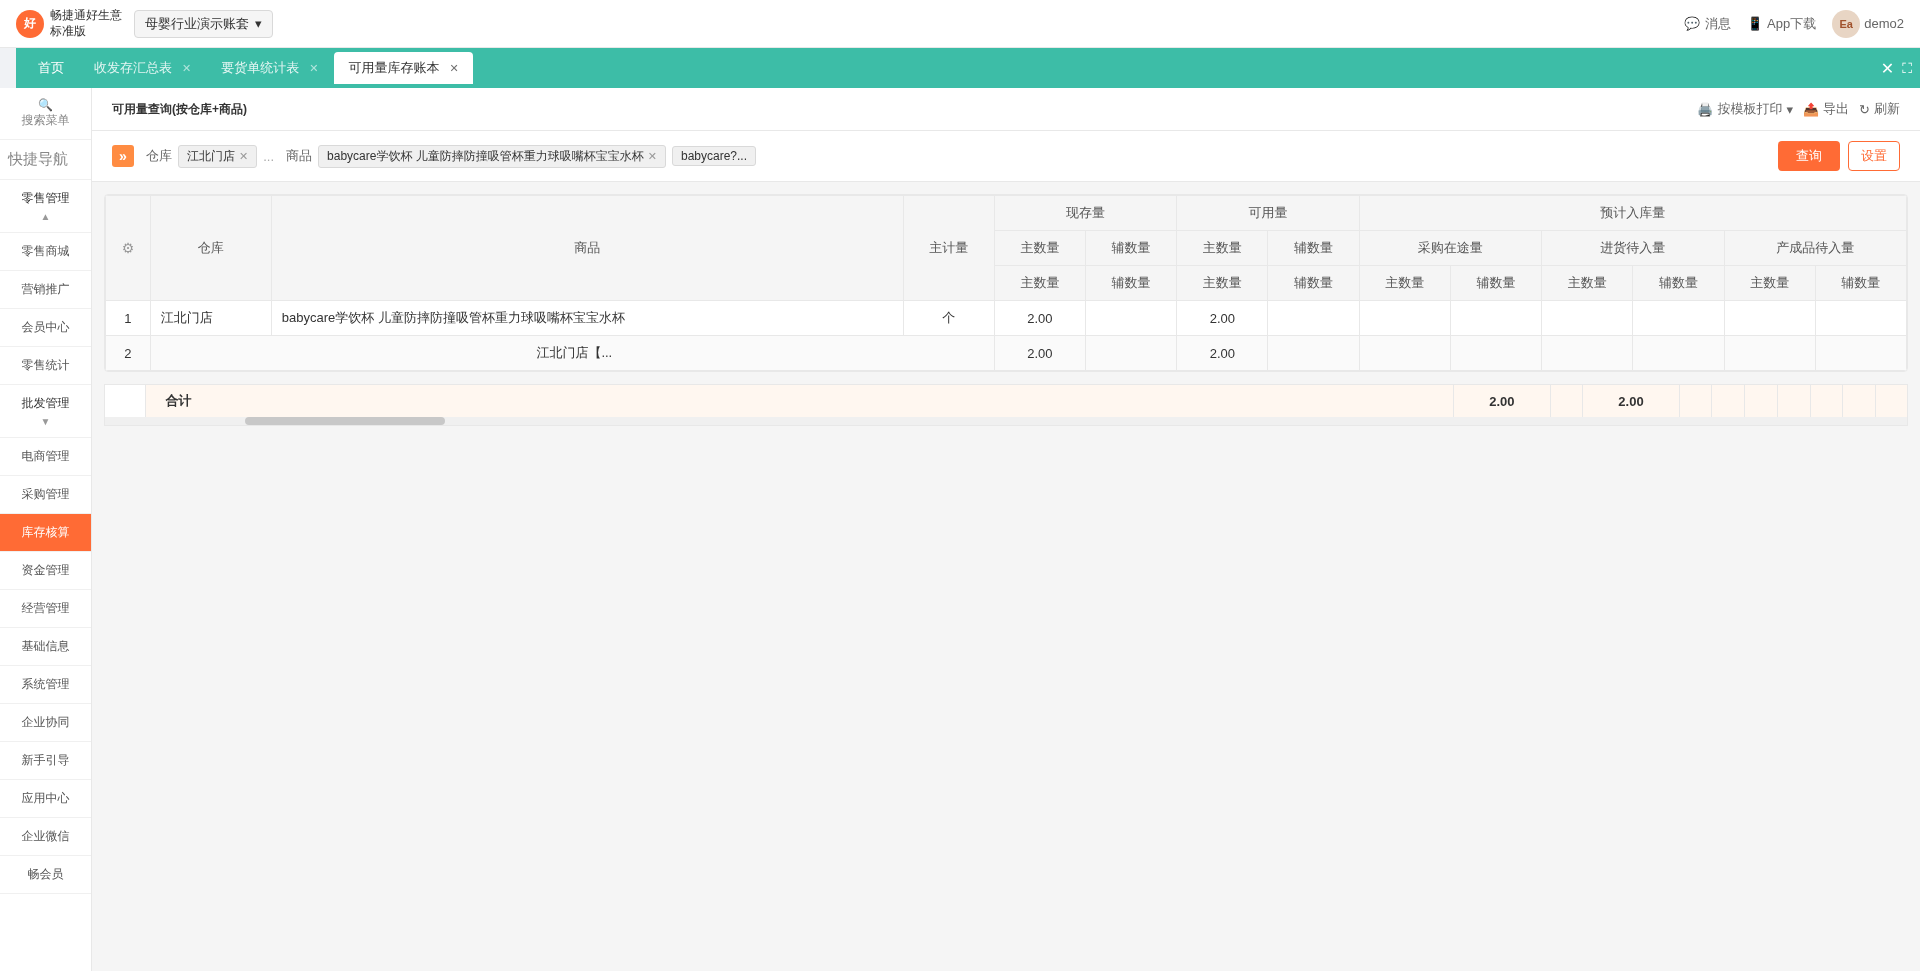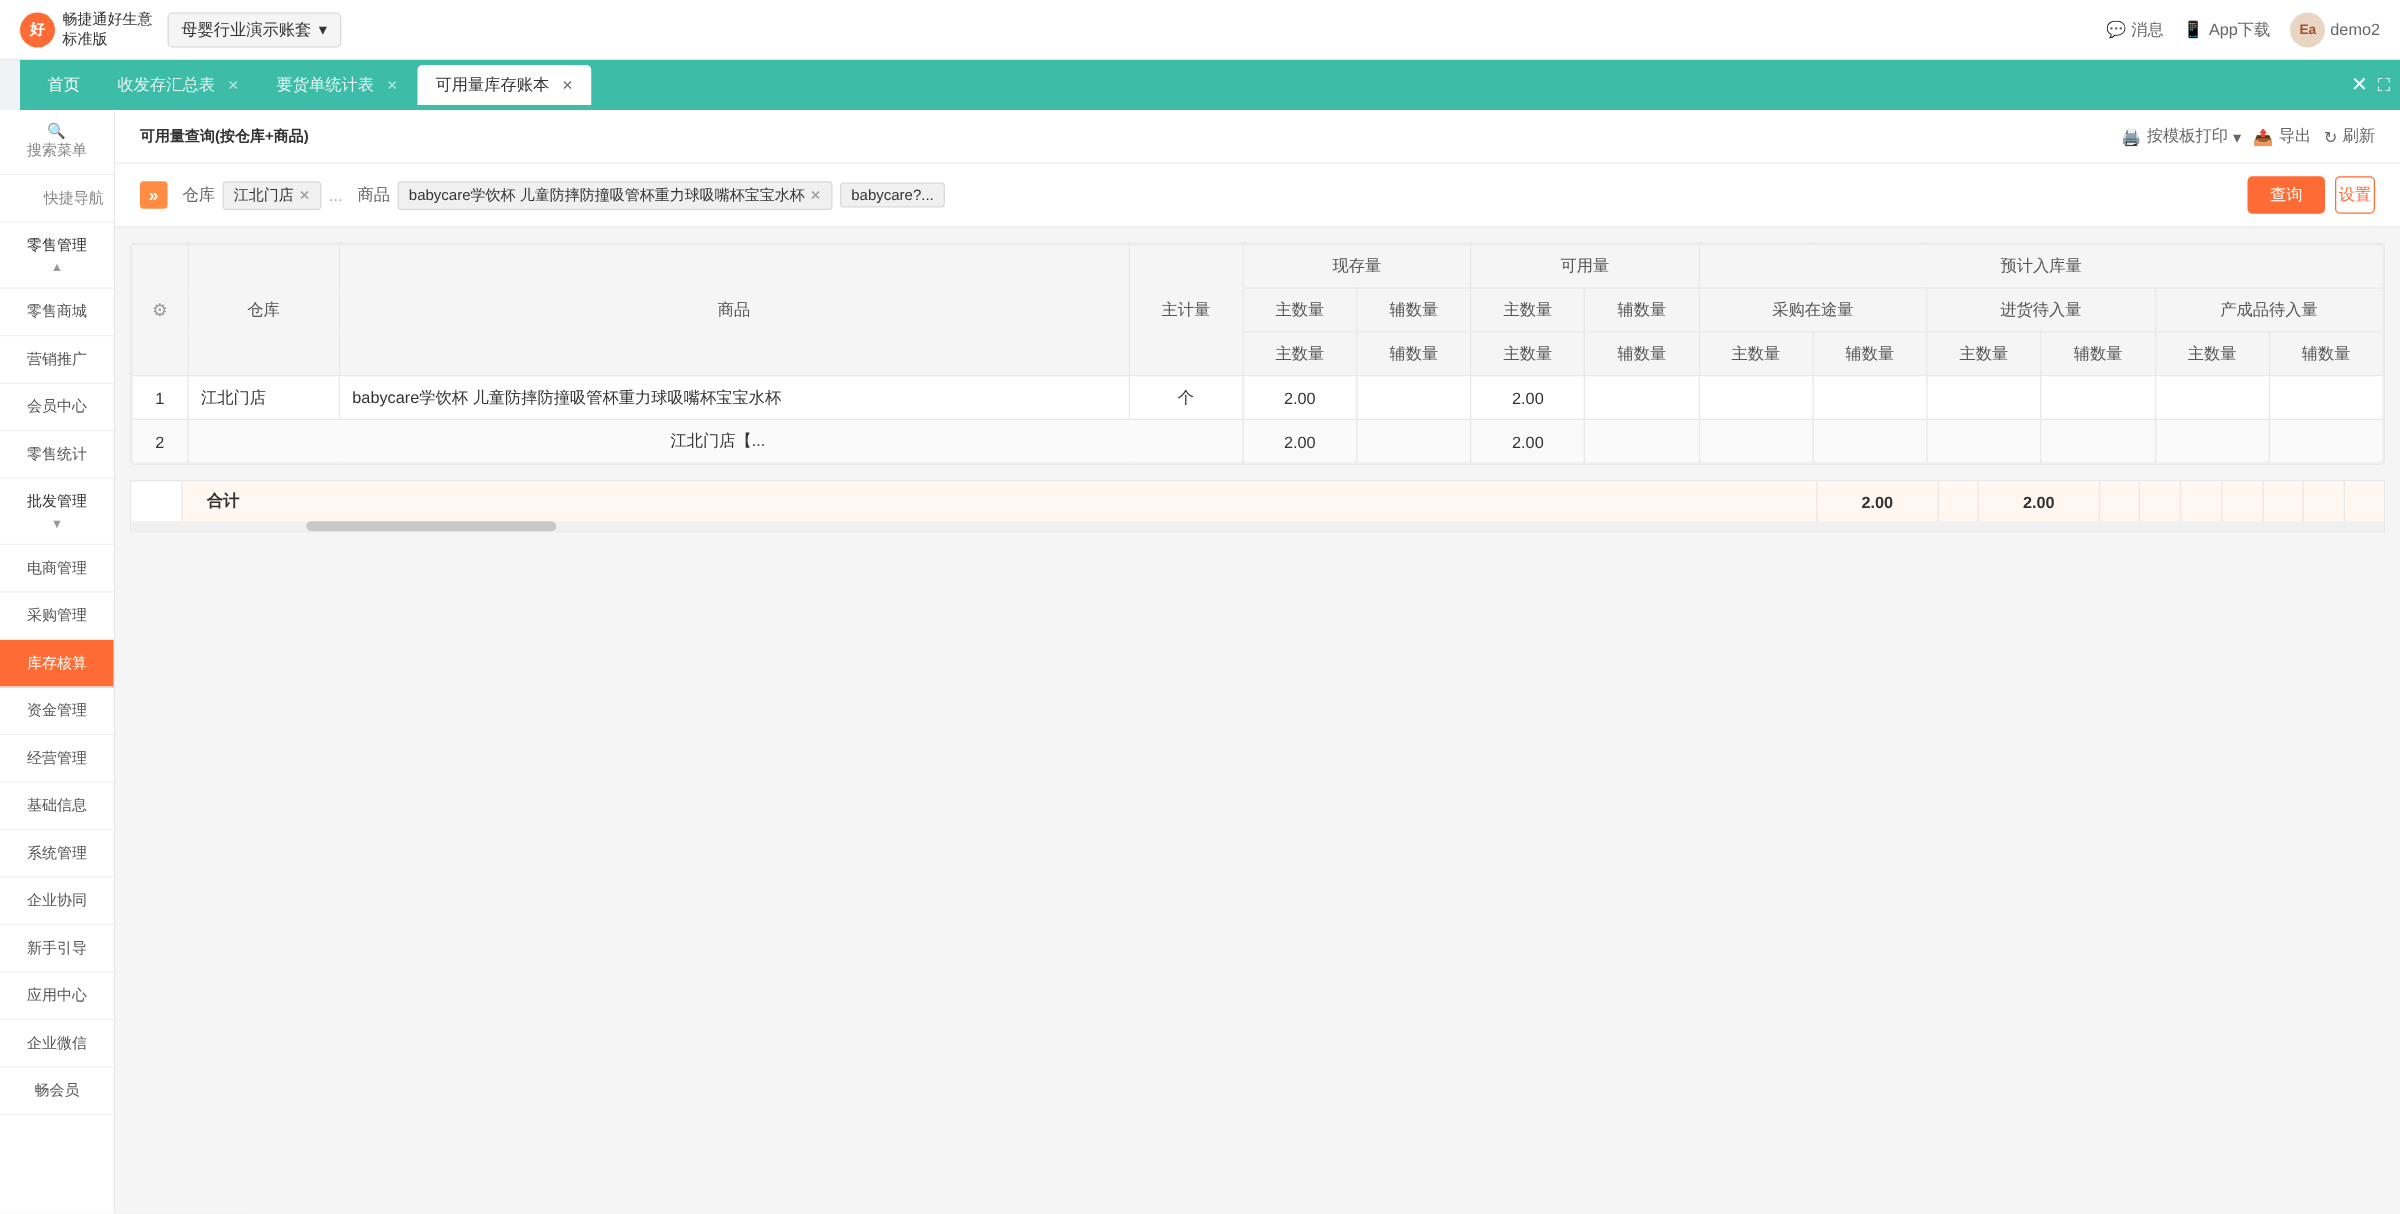--- a/index.html
+++ b/index.html
@@ -74,21 +74,21 @@
       border-bottom: 1px solid #f0f0f0;
       display: flex;
       align-items: center;
       justify-content: center;
       gap: 4px;
       flex-direction: column;
     }
     .sidebar-item.active { background: #ff6b35; color: white; }
     .sidebar-item.has-arrow { flex-direction: column; justify-content: space-between; padding: 10px 12px; }
     .sidebar-search { padding: 10px 8px; font-size: 12px; color: #888; text-align: center; border-bottom: 1px solid #f0f0f0; cursor: pointer; }
-    .sidebar-nav { padding: 10px 8px; font-size: 12px; color: #888; text-align: right; border-bottom: 1px solid #f0f0f0; cursor: pointer; }
+    .sidebar-nav { padding: 10px 8px; font-size: 15px; color: #888; text-align: left; border-bottom: 1px solid #f0f0f0; cursor: pointer; }
 
     
     .content-area {
       flex: 1;
       overflow: auto;
       background: #f5f5f5;
     }
 
     
     .page-header {
@@ -138,21 +138,21 @@
     .filter-more { color: #aaa; font-size: 13px; cursor: pointer; }
     .filter-actions { margin-left: auto; display: flex; gap: 8px; }
     .btn-query {
       background: #ff6b35; color: white; border: none;
       border-radius: 4px; padding: 5px 18px; cursor: pointer;
       font-size: 13px;
       margin-left: 45px;
     }
     .btn-settings {
       background: #fff; color: #ff6b35; border: 1px solid #ff6b35;
-      border-radius: 4px; padding: 5px 2px; cursor: pointer;
+      border-radius: 4px; padding: 5px 12px; cursor: pointer;
       font-size: 13px;
     }
 
     
     .table-container {
       margin: 12px;
       background: #fff;
       border: 1px solid #e8e8e8;
       border-radius: 4px;
       overflow: hidden;

